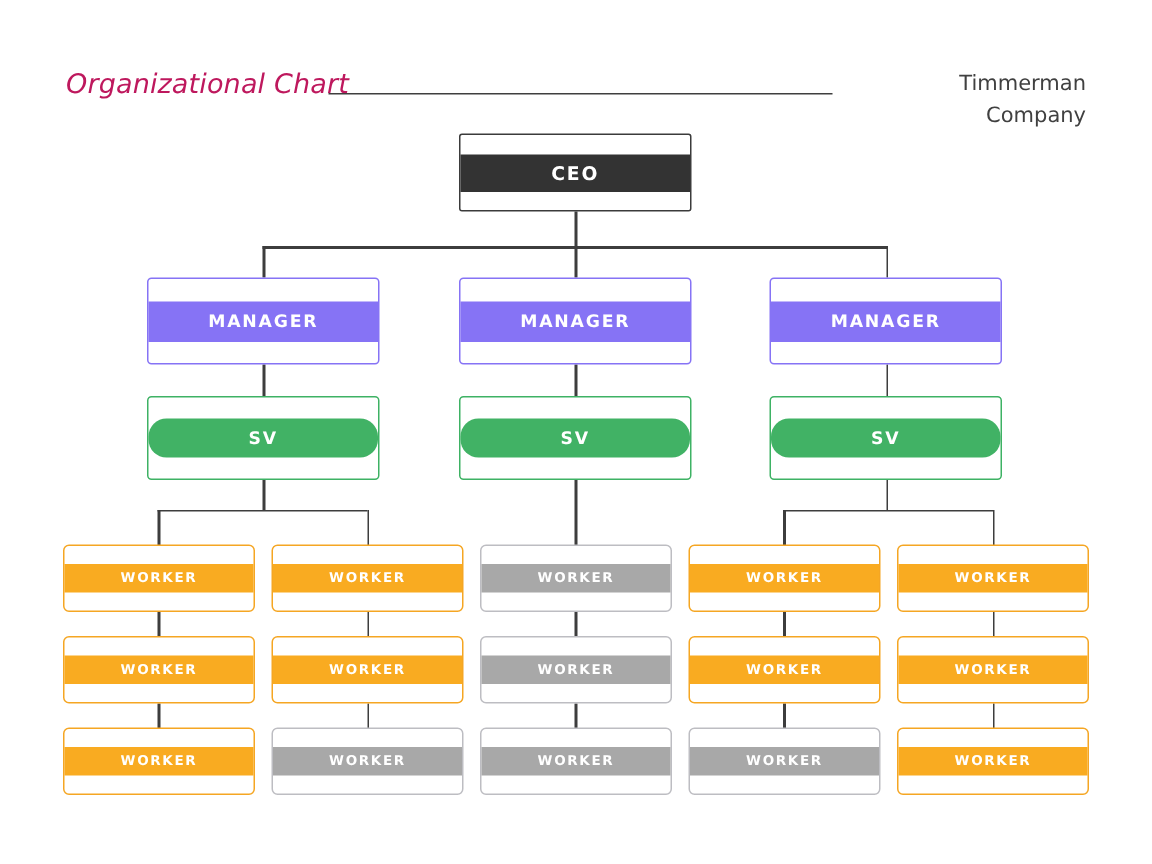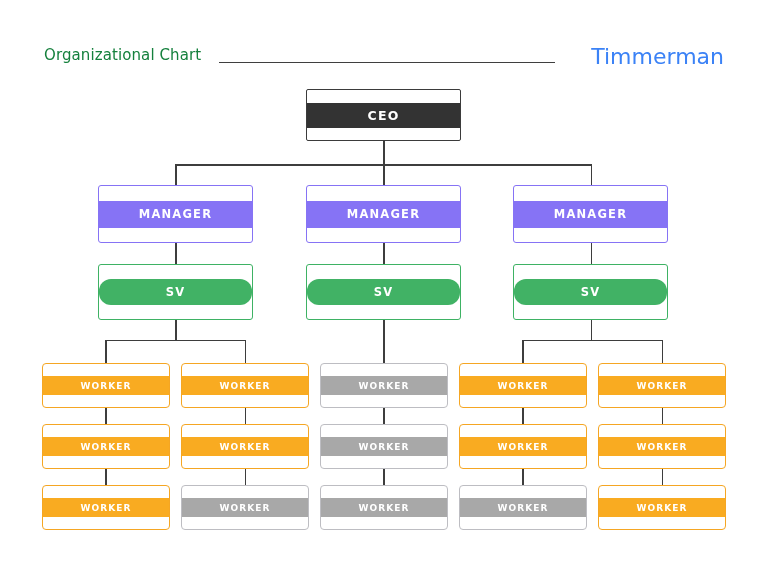--- a/index.html
+++ b/index.html
@@ -17,41 +17,42 @@
     height: 576px;
     background: #ffffff;
     overflow: hidden;
   }
 
   
   #chart-title {
     position: absolute;
     left: 44px;
     top: 46px;
-    font-size: 15px;
-    color: #15803d;
+    font-size: 18px;
+    color: #be185d;
     letter-spacing: 0.1px;
     white-space: nowrap;
+    font-style: italic;
   }
   #title-rule {
     position: absolute;
     left: 219px;
     top: 62px;
     width: 336px;
     height: 0;
     border-top: 1.4px solid #3f3f3f;
   }
   #company-name {
     position: absolute;
     right: 44px;
     top: 46px;
     text-align: right;
-    font-size: 22px;
+    font-size: 14px;
     line-height: 21px;
-    color: #3b82f6;
+    color: #404040;
     white-space: nowrap;
   }
   #company-name span { display: block; }
 
   
   .node {
     position: absolute;
     box-sizing: border-box;
     background: #ffffff;
     border-width: 1.4px;
@@ -112,20 +113,21 @@
 </style>
 </head>
 <body>
 
 <div id="canvas">
 
   <div id="chart-title">Organizational Chart</div>
   <div id="title-rule"></div>
   <div id="company-name">
     <span>Timmerman</span>
+    <span>Company</span>
   </div>
 
   <div class="conn v" style="left:383.2px; top:141px; height:24px;"></div>
   <div class="conn h" style="left:175px; top:164.4px; width:417px;"></div>
   <div class="conn v" style="left:175px; top:164.4px; height:21px;"></div>
   <div class="conn v" style="left:383.2px; top:164.4px; height:21px;"></div>
   <div class="conn v" style="left:590.6px; top:164.4px; height:21px;"></div>
 
   <div class="conn v" style="left:175px; top:243px; height:22px;"></div>
   <div class="conn v" style="left:383.2px; top:243px; height:22px;"></div>

